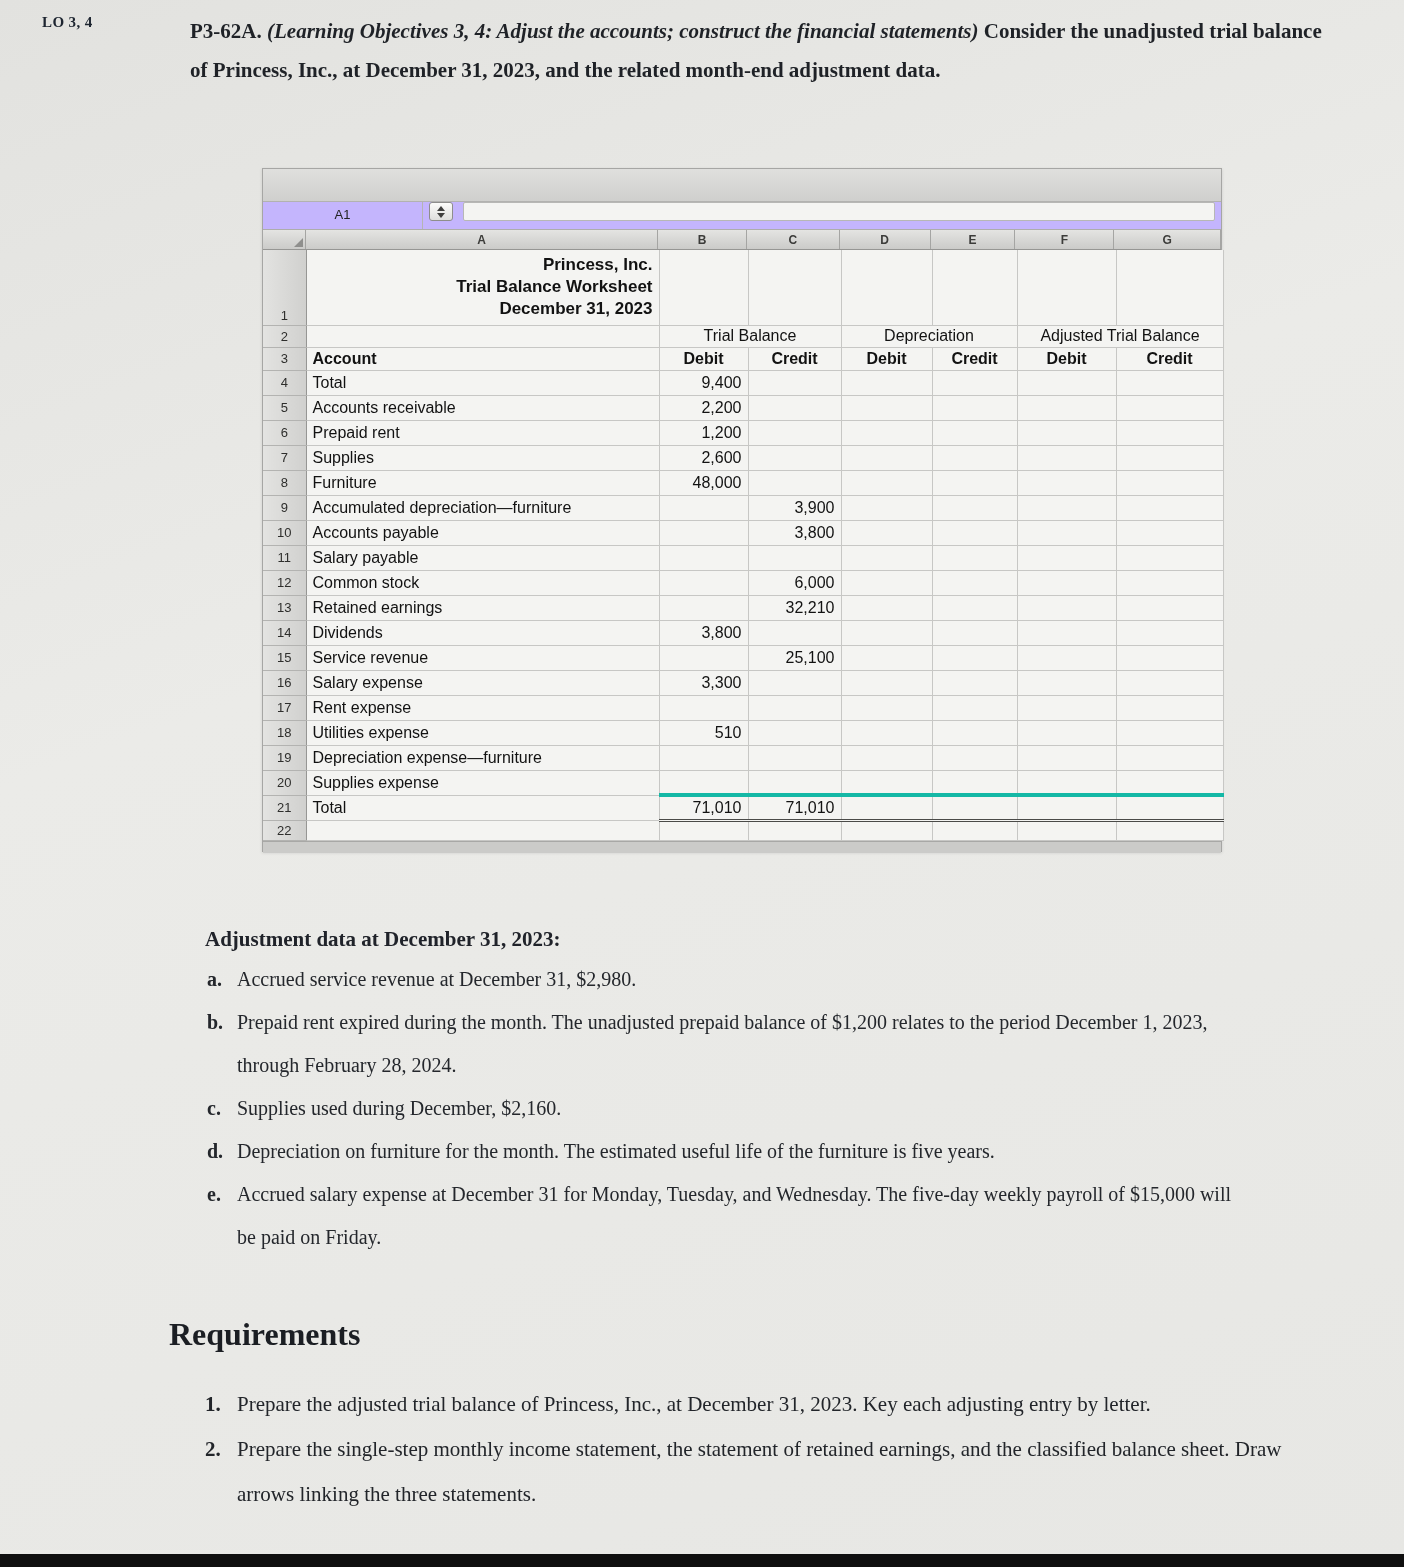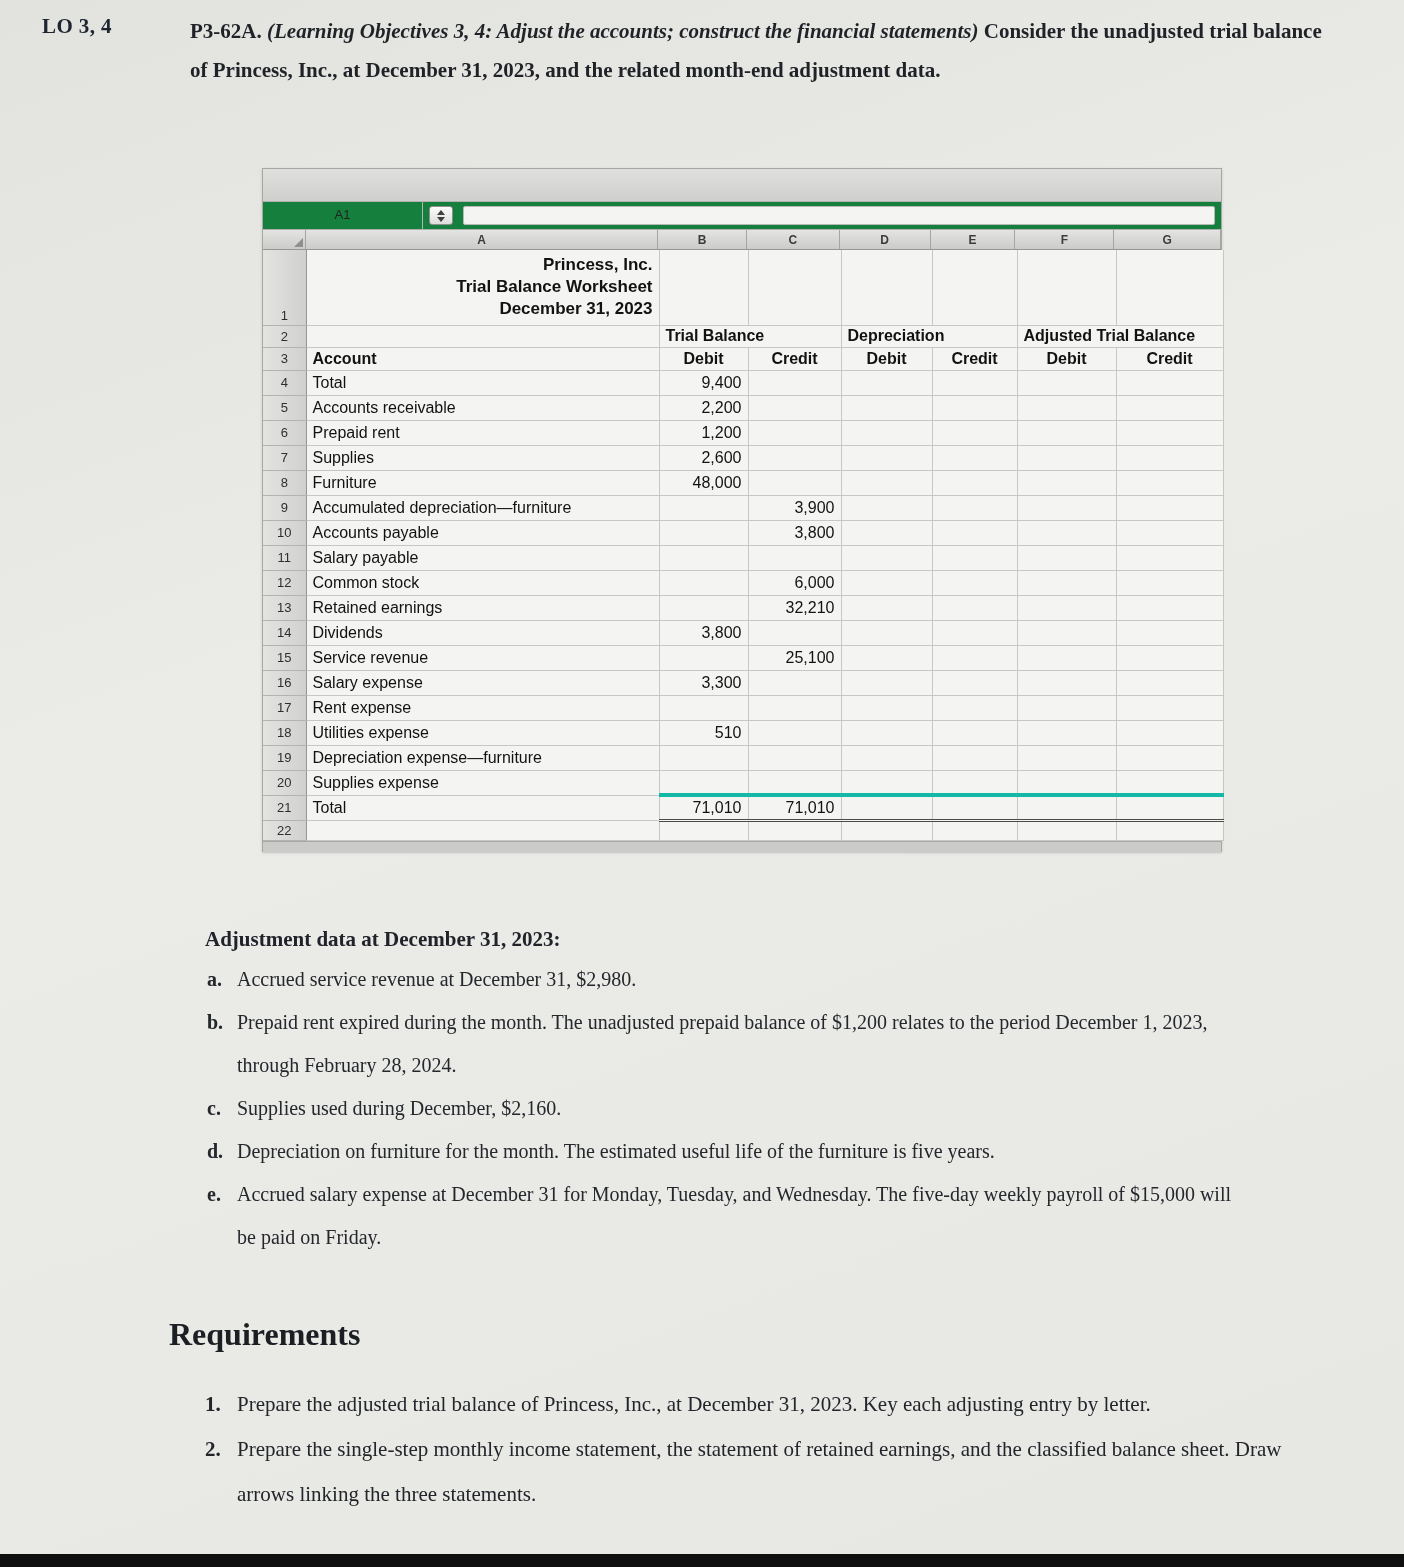--- a/index.html
+++ b/index.html
@@ -7,34 +7,34 @@
   body {
     position:relative; overflow:hidden;
     background:#e8e8e5;
     font-family:"Liberation Serif", serif;
     color:#23262b;
   }
   .page { position:absolute; inset:0;
     background:linear-gradient(160deg,#e2e2df 0%, #ebebe8 38%, #e7e7e4 100%); }
 
   
-  .lo { position:absolute; left:42px; top:14px; font-size:21px; font-weight:700;
+  .lo { position:absolute; left:42px; top:14px; font-size:15px; font-weight:700;
         color:#1d2530; letter-spacing:.4px; }
   .intro { position:absolute; left:190px; top:12px; width:1148px;
            font-size:21px; line-height:39px; font-weight:700; color:#1f2227; }
   .intro .obj { font-style:italic; }
 
   
   .sheet { position:absolute; left:262px; top:168px; width:960px; height:684px;
            background:#f3f3f1; border:1px solid #a6a6a4;
            box-shadow:0 1px 3px rgba(0,0,0,.12); }
   .ss-toolbar { height:33px; background:linear-gradient(#dfdfdd,#cfcfcd);
                 border-bottom:1px solid #b2b2b0; }
-  .ss-formula { height:28px; background:#15803d; border-bottom:1px solid #adadab;
-                display:flex; align-items:center; }
+  .ss-formula { height:28px; background:#c4b5fd; border-bottom:1px solid #adadab;
+                display:flex; }
   .cellref { width:160px; height:100%; line-height:26px; text-align:center;
              font-family:"Liberation Sans", sans-serif; font-size:13px; color:#222;
              border-right:1px solid #b5b5b3; }
   .stepper { width:24px; height:19px; margin-left:6px;
              background:linear-gradient(#fcfcfa,#dededc); border:1px solid #8e8e8c;
              border-radius:3px; display:flex; flex-direction:column;
              align-items:center; justify-content:center; gap:2px; }
   .tri-up { width:0; height:0; border-left:4px solid transparent;
             border-right:4px solid transparent; border-bottom:5px solid #3f3f3d; }
   .tri-down { width:0; height:0; border-left:4px solid transparent;
@@ -59,21 +59,21 @@
              overflow:hidden; white-space:nowrap; padding:0 6px;
              vertical-align:middle; }
   .grid td.rownum { background:linear-gradient(90deg,#e3e3e1,#d0d0ce);
                     border-right:1px solid #969694; border-bottom:1px solid #b3b3b1;
                     text-align:center; font-size:13px; color:#2e2e2c; padding:0; }
   tr.r1 { height:75px; }
   tr.r1 td.rownum { vertical-align:bottom; padding-bottom:2px; }
   .titlecell { text-align:right; font-weight:700; font-size:17px; line-height:22px; }
   tr.r2 { height:22px; }
   tr.r3 { height:23px; }
-  td.group { font-weight:700; }
+  td.group { text-align:center; font-weight:400; }
   td.subhead { font-weight:700; text-align:center; }
   td.subhead.accthead { text-align:left; }
   tr.datarow { height:25px; }
   tr.r22 { height:20px; }
   td.acct { text-align:left; }
   td.num { text-align:right; }
   tr.total-row td.num { border-top:4px solid #14b8a6; border-bottom:3px double #4a4a48; }
   .ss-bottom { height:12px; background:#cbcbc9; border-top:1px solid #a8a8a6; }
 
   

